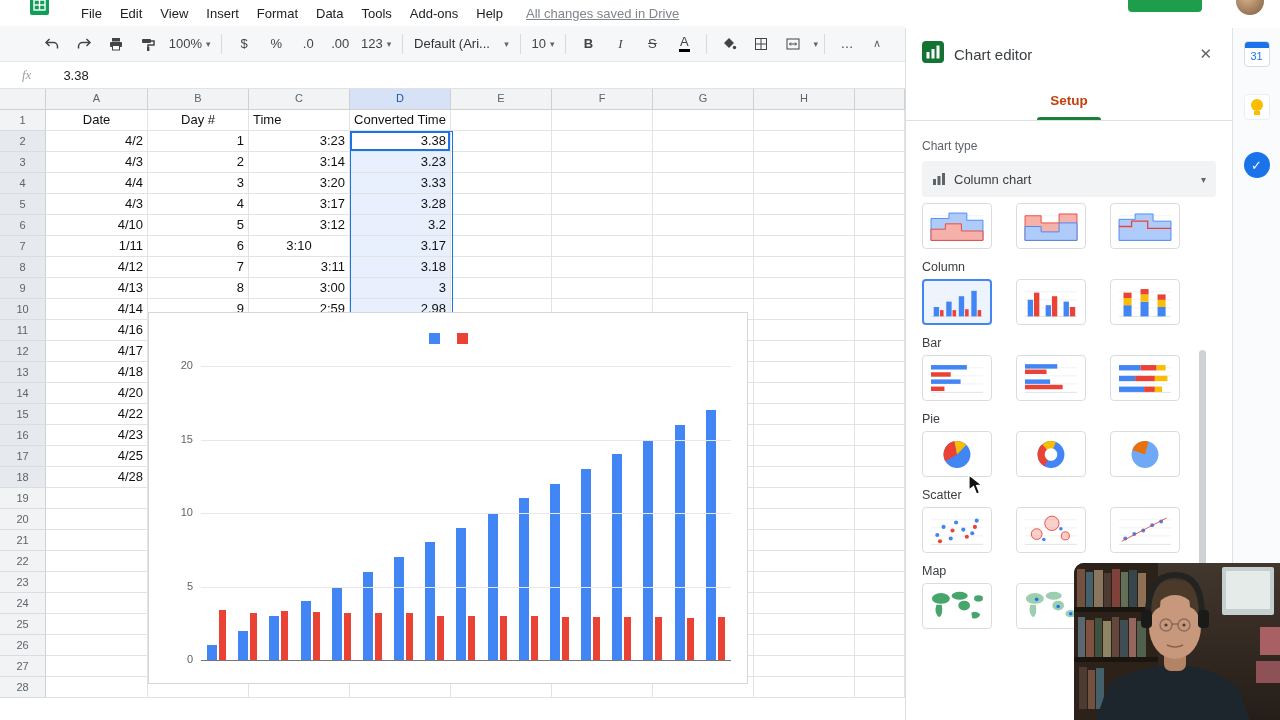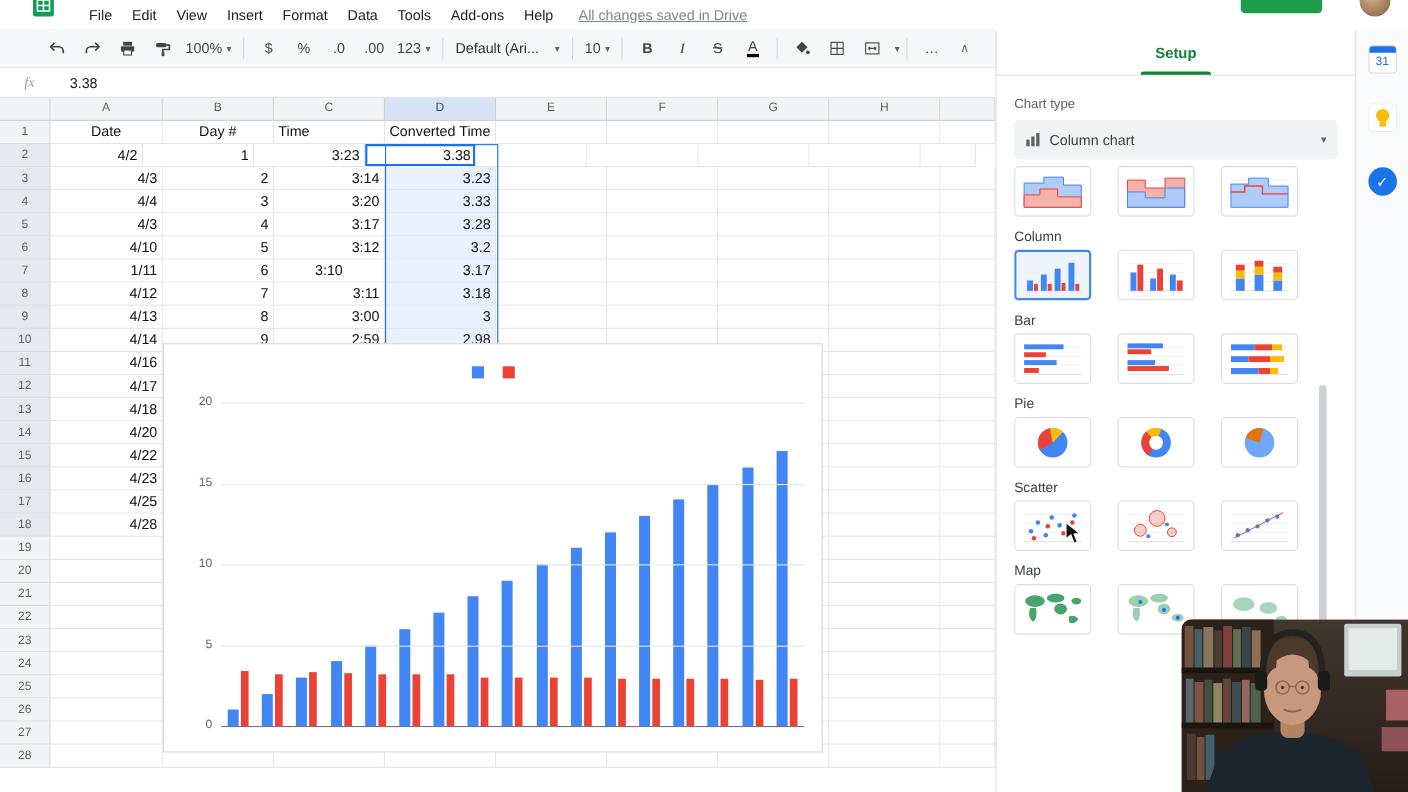--- a/index.html
+++ b/index.html
@@ -65,21 +65,21 @@
   .bar-blue{width:10px;background:#4285f4;}
   .bar-red{width:7px;background:#ea4335;}
   
   #chart-editor{position:absolute;left:905px;top:28px;width:327px;height:692px;background:#fff;
     border-left:1px solid #dadce0;box-sizing:border-box;z-index:6;}
   #ce-header{height:52px;display:flex;align-items:center;padding:0 16px;}
   #ce-title{font-size:15px;color:#3c4043;margin-left:10px;}
   #ce-close{margin-left:auto;color:#5f6368;font-size:15px;padding:4px;}
   #ce-tabs{height:40px;display:flex;border-bottom:1px solid #e0e0e0;}
   .ce-tab{flex:1;display:flex;align-items:center;justify-content:center;font-size:13.5px;position:relative;}
-  .ce-tab.active{color:#15803d;font-weight:bold;}
+  .ce-tab.active{color:#c2410c;font-weight:bold;}
   .ce-tab.inactive{color:#5f6368;}
   .ce-tab.active::after{content:"";position:absolute;bottom:0;left:50%;margin-left:-32px;width:64px;height:3px;
     background:#188038;border-radius:3px 3px 0 0;}
   #ce-body{padding:14px 16px 0;height:584px;overflow:hidden;box-sizing:border-box;}
   #chart-type-label{font-size:12px;color:#5f6368;margin:4px 0 8px;}
   #chart-type-select{height:36px;background:#f1f3f4;border-radius:4px;display:flex;align-items:center;
     padding:0 10px;font-size:13px;color:#3c4043;}
   #chart-type-select .caret{margin-left:auto;font-size:10px;}
   #chart-type-select svg{margin-right:8px;}
   #chart-type-sections{overflow:hidden;}
@@ -248,21 +248,21 @@
         <div class="gcell al" style="width: 101px;">Time</div>
         <div class="gcell ac" style="width: 101px;">Converted Time</div>
         <div class="gcell ac" style="width: 101px;"></div>
         <div class="gcell ac" style="width: 101px;"></div>
         <div class="gcell ac" style="width: 101px;"></div>
         <div class="gcell ac" style="width: 101px;"></div>
         <div class="gcell ac" style="width: 50px;"></div>
       </div>
       <div class="grow">
         <div class="gcell rhcell hl" style="width: 46px;">2</div>
-        <div class="gcell ar" style="width: 84px;">4/2</div>
+        <div class="gcell ar" style="width: 102px;">4/2</div>
         <div class="gcell ar" style="width: 101px;">1</div>
         <div class="gcell ar" style="width: 101px;">3:23</div>
         <div class="gcell ar active-cell" style="width: 101px;">3.38</div>
         <div class="gcell ar" style="width: 101px;"></div>
         <div class="gcell ar" style="width: 101px;"></div>
         <div class="gcell ar" style="width: 101px;"></div>
         <div class="gcell ar" style="width: 101px;"></div>
         <div class="gcell ar" style="width: 50px;"></div>
       </div>
       <div class="grow">
@@ -663,20 +663,30 @@
     <div class="ytick" style="top: 266.5px;">5</div>
     <div class="gridline" style="top: 200px;"></div>
     <div class="ytick" style="top: 193px;">10</div>
     <div class="gridline" style="top: 126.5px;"></div>
     <div class="ytick" style="top: 119.5px;">15</div>
     <div class="gridline" style="top: 53px;"></div>
     <div class="ytick" style="top: 46px;">20</div>
   </div>
 
 <div id="chart-editor">
+  <div id="ce-header">
+    <span><svg width="22" height="22" viewBox="0 0 22 22">
+          <rect width="22" height="22" rx="4" fill="#137333"></rect>
+          <rect x="4.5" y="11" width="3" height="6.5" fill="#fff"></rect>
+          <rect x="9.5" y="8" width="3" height="9.5" fill="#fff"></rect>
+          <rect x="14.5" y="4.5" width="3" height="13" fill="#fff"></rect>
+        </svg></span>
+    <span id="ce-title">Chart editor</span>
+    <span id="ce-close">✕</span>
+  </div>
   <div id="ce-tabs">
     <div class="ce-tab active">Setup</div>
   </div>
   <div id="ce-body">
     <div id="chart-type-label">Chart type</div>
     <div id="chart-type-select">
       <svg width="14" height="14" viewBox="0 0 14 14">
           <rect x="1" y="7" width="3" height="6" fill="#5f6368"></rect>
           <rect x="5.5" y="4" width="3" height="9" fill="#5f6368"></rect>
           <rect x="10" y="1" width="3" height="12" fill="#5f6368"></rect>

